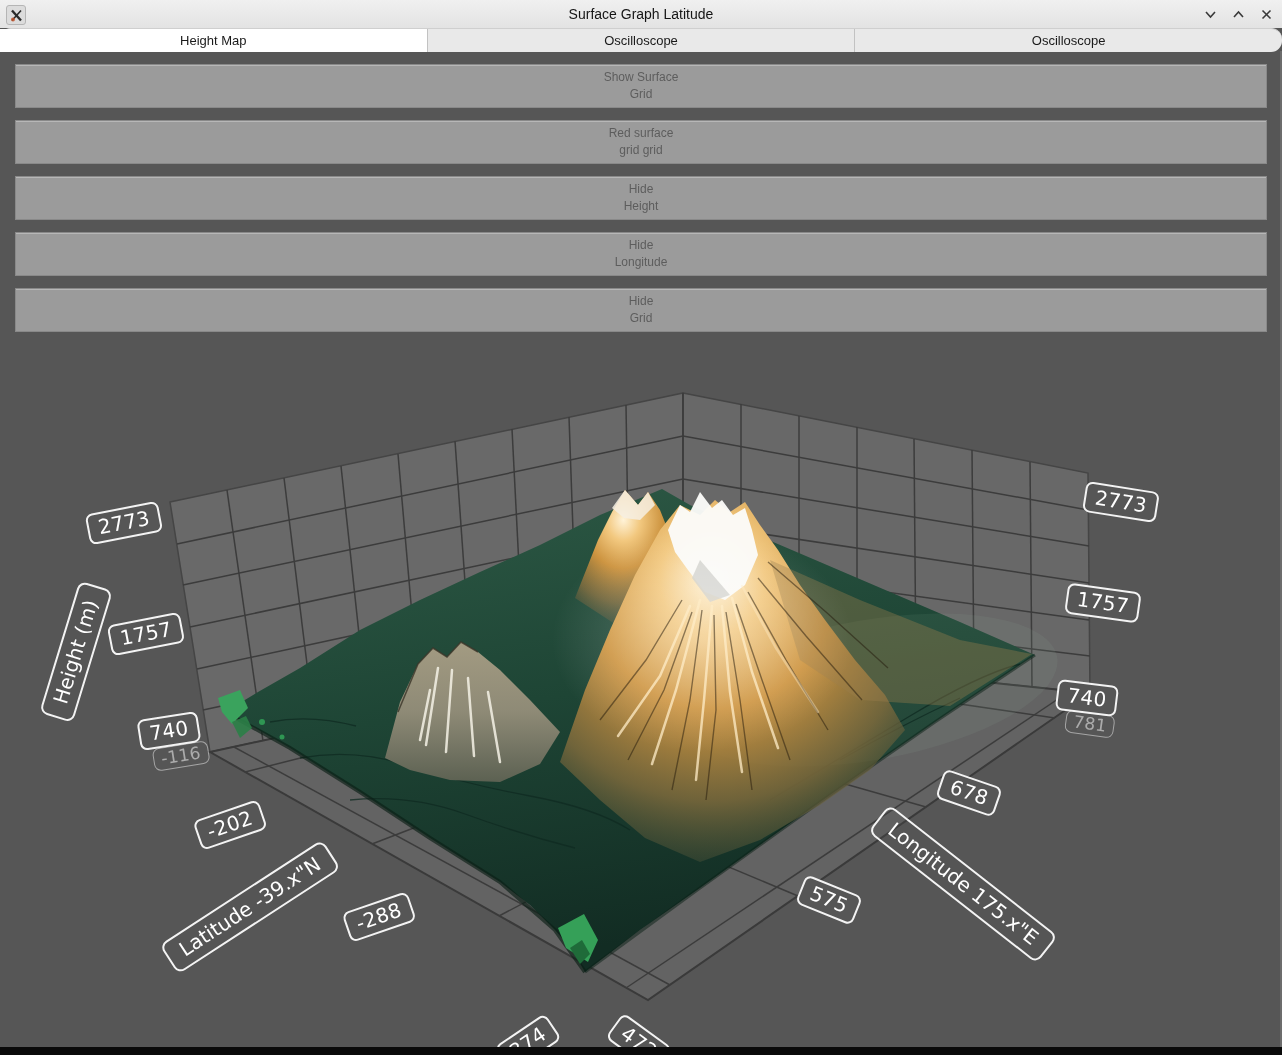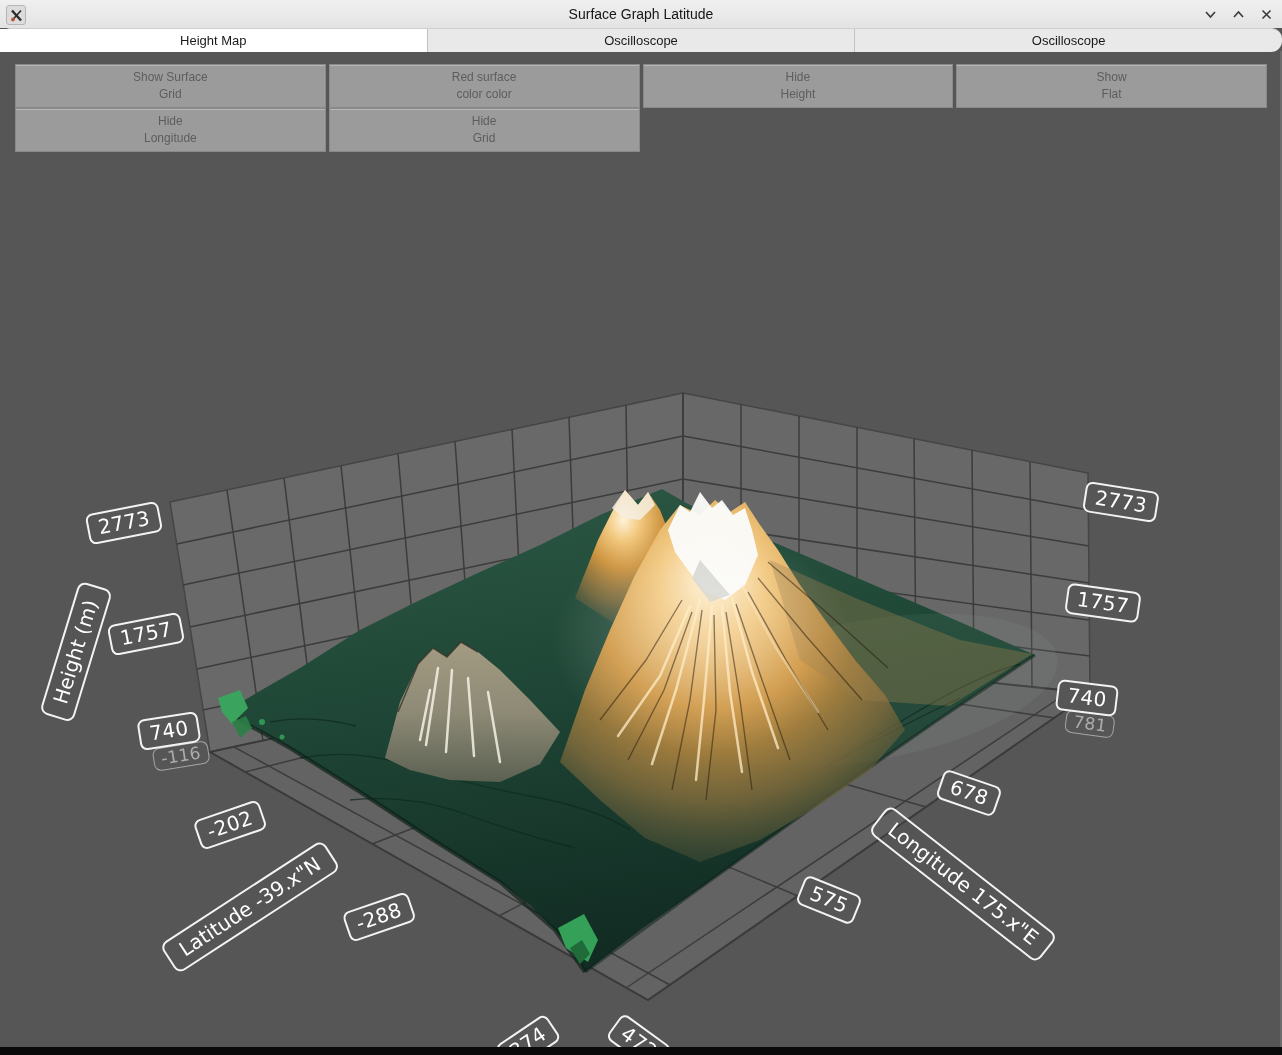--- a/index.html
+++ b/index.html
@@ -41,22 +41,22 @@
   .tab{
     flex:1;display:flex;align-items:center;justify-content:center;
     font-size:13px;color:#1a1a1a;border-right:1px solid #c2c2c2;
     box-sizing:border-box;
   }
   .tab:last-child{border-right:none;}
   .tab.active{background:#ffffff;}
   
   .toolbar{
     position:absolute;top:51px;left:0;right:0;z-index:20;
-    padding:13px 15px 12px;display:grid;grid-template-columns:1fr 1fr 1fr 1fr;
-    gap:0 3px;box-sizing:border-box;
+    padding:13px 15px 12px;display:grid;grid-template-columns:1fr;
+    gap:12px 3px;box-sizing:border-box;
   }
   .ctl-btn{
     height:44px;background:#9b9b9b;border:1px solid #898989;
     box-shadow:inset 0 1px 0 rgba(255,255,255,.28);
     display:flex;flex-direction:column;align-items:center;justify-content:center;
     font-size:12px;line-height:17px;color:#5d5d5d;box-sizing:border-box;
   }
   
   .scene{position:absolute;inset:0;z-index:1;}
   .scene svg{position:absolute;left:0;top:0;}
@@ -302,31 +302,27 @@
   <div class="tab">Oscilloscope</div>
 </div>
 
 <div class="toolbar">
   <div class="ctl-btn">
     <span>Show Surface</span>
     <span>Grid</span>
   </div>
   <div class="ctl-btn">
     <span>Red surface</span>
-    <span>color color</span>
+    <span>grid grid</span>
   </div>
   <div class="ctl-btn">
     <span>Hide</span>
     <span>Height</span>
   </div>
   <div class="ctl-btn">
-    <span>Show</span>
-    <span>Flat</span>
-  </div>
-  <div class="ctl-btn">
     <span>Hide</span>
     <span>Longitude</span>
   </div>
   <div class="ctl-btn">
     <span>Hide</span>
     <span>Grid</span>
   </div>
 </div>
 
 <div class="right-edge"></div>

